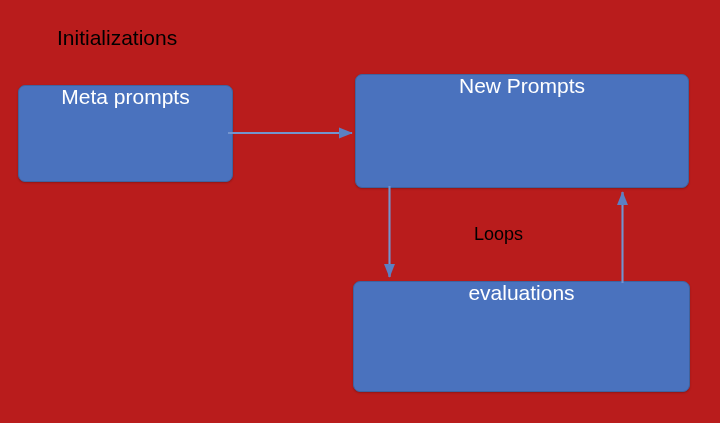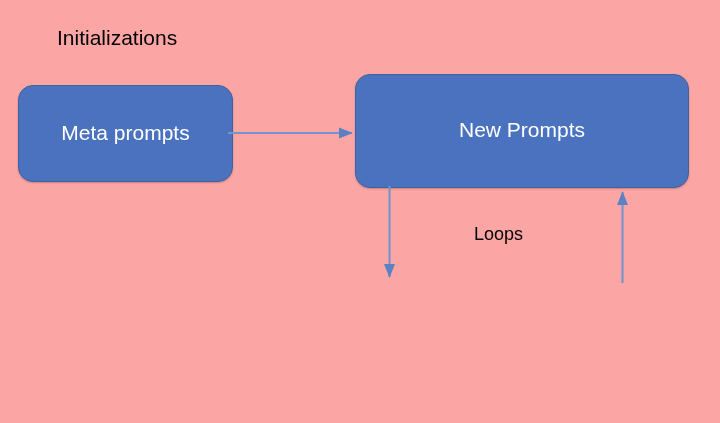--- a/index.html
+++ b/index.html
@@ -8,21 +8,21 @@
     padding: 0;
     background: #ffffff;
   }
   body {
     font-family: "Liberation Sans", sans-serif;
   }
   #canvas {
     position: relative;
     width: 720px;
     height: 423px;
-    background: #fca5a5;
+    background: #b91c1c;
     overflow: hidden;
   }
   
   .caption {
     position: absolute;
     color: #000000;
     font-size: 21px;
     line-height: 24px;
     white-space: nowrap;
     font-family: "Liberation Sans", sans-serif;
@@ -34,23 +34,23 @@
   #caption-iterative-search {
     left: 440px;
     top: 26px;
   }
   
   .node-box {
     position: absolute;
     box-sizing: border-box;
     background: #4A72BE;
     border: 1px solid #3F639F;
-    border-radius: 15px;
+    border-radius: 7px;
     display: flex;
-    align-items: center;
+    align-items: flex-start;
     justify-content: center;
     box-shadow: 0 1px 2px rgba(0,0,0,0.22);
   }
   .node-label {
     color: #FFFFFF;
     font-size: 21px;
     line-height: 24px;
     white-space: nowrap;
     font-family: "Liberation Sans", sans-serif;
   }
@@ -119,20 +119,23 @@
 
 
   <div class="node-box" id="box-meta-prompts">
     <span class="node-label">Meta prompts</span>
   </div>
 
   <div class="node-box" id="box-new-prompts">
     <span class="node-label">New Prompts</span>
   </div>
 
+  <div class="node-box" id="box-evaluations">
+    <span class="node-label">evaluations</span>
+  </div>
 
   <svg class="connector" id="conn-meta-to-new" viewBox="0 0 135 30" width="135" height="30">
     <defs>
       <marker id="arrowhead-right" markerWidth="7" markerHeight="7" refX="6.2" refY="3" orient="auto" markerUnits="strokeWidth">
         <path d="M0,0.4 L6.6,3 L0,5.6 z" fill="#5B80C4"></path>
       </marker>
     </defs>
     <line x1="0" y1="15" x2="124" y2="15" stroke="#7394CE" stroke-width="2.1" marker-end="url(#arrowhead-right)"></line>
   </svg>
 

